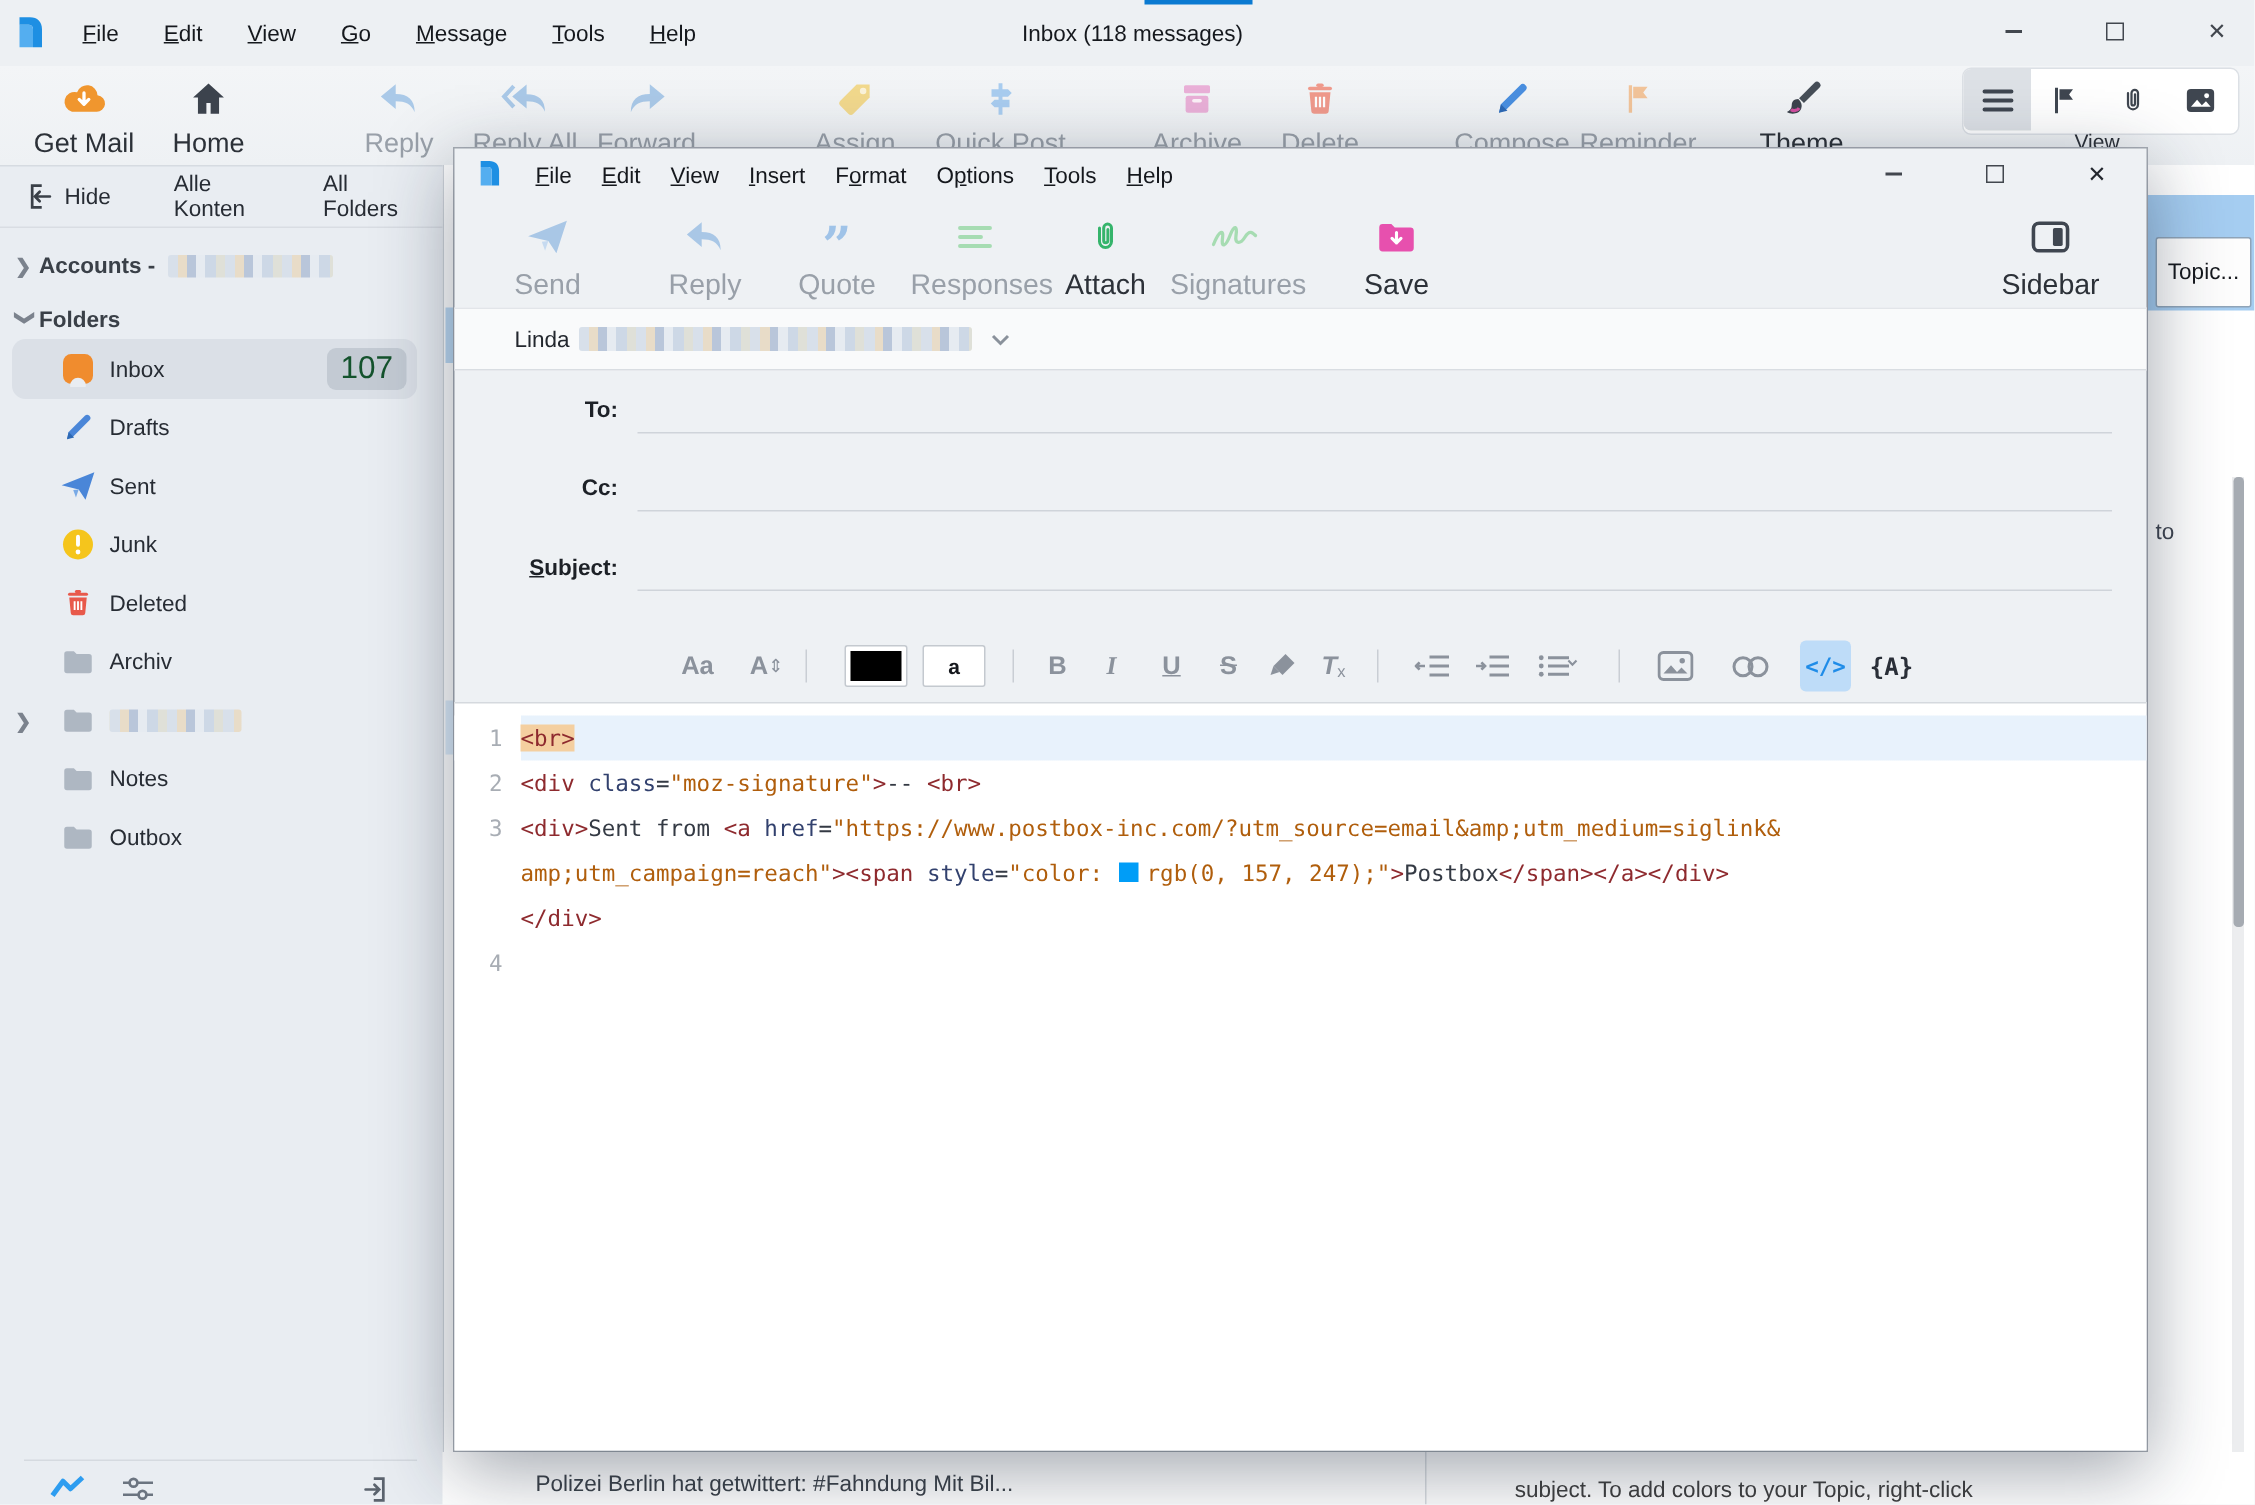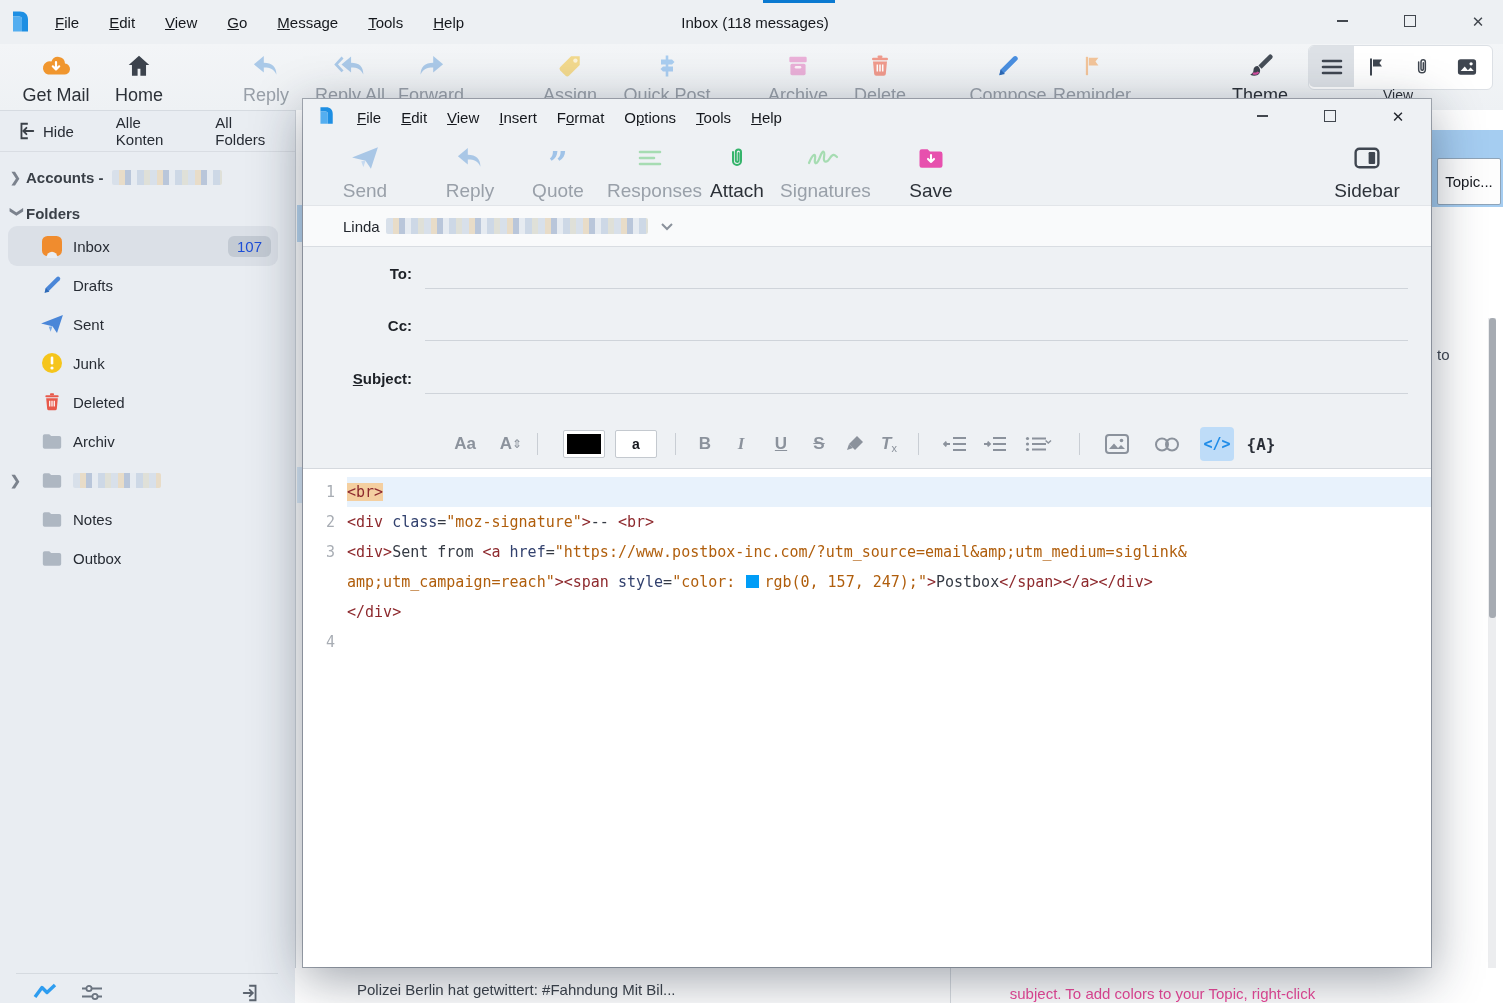--- a/index.html
+++ b/index.html
@@ -29,37 +29,37 @@
   .vg-btn.pressed{background:#dde1e6;border-radius:5px 0 0 5px}
   
   #sidebar{left:0;top:110px;width:295px;height:893px;background:#e9edf2;border-top:1px solid #d6dbe1}
   #sb-head{left:0;top:0;width:295px;height:40px;border-bottom:1px solid #d9dde3;display:flex;align-items:center;font-size:15px;color:#272c34}
   .sb-head-btn{display:flex;align-items:center;gap:7px;padding:0 10px}
   .sb-row{position:absolute;left:0;width:295px;height:36px;display:flex;align-items:center;font-size:15px;color:#272c34}
   .sb-ic{width:24px;display:flex;justify-content:center;margin-left:40px;margin-right:9px}
   .chev{font-size:13px;color:#7b828d;width:14px;margin-left:10px;font-weight:bold}
   .sb-sel{position:absolute;left:8px;right:17px;top:-2px;bottom:-2px;background:#dbe0e7;border-radius:9px;z-index:0}
   .sb-row>*{z-index:1}
-  .badge{margin-left:auto;margin-right:24px;background:#c3cad3;border-radius:6px;padding:2px 9px;font-size:15px;color:#1d4ed8}
+  .badge{margin-left:auto;margin-right:24px;background:#c3cad3;border-radius:6px;padding:2px 9px;font-size:21px;color:#14532d}
   .pxl{display:inline-block;height:15px;border-radius:2px;
        background:repeating-linear-gradient(90deg,#d8e0ea 0 7px,#e8dcc8 7px 13px,#b9c6da 13px 19px,#e6ebf1 19px 25px,#cdd8e6 25px 32px,#dfe0d8 32px 38px)}
   #sb-foot-line{left:16px;top:862px;width:262px;height:1px;background:#d5dae0}
   .sb-foot-ic{top:872px;position:absolute}
   
   #msg-area{left:295px;top:110px;width:1208px;height:858px;background:#fff;border-left:1px solid #cfd4da}
   .sel-sliver{position:absolute;left:1px;width:8px}
   #right-band{left:1432px;top:130px;width:71px;height:77px;background:#a5cdf1}
   #more-btn{left:1437px;top:158px;width:62px;height:45px;background:#fdfdfd;border:1px solid #8fa4b8;border-radius:2px;font-size:15px;color:#15181d;display:flex;align-items:center;justify-content:center}
   #to-text{left:1437px;top:346px;font-size:15px;color:#3f4550}
   #scroll-track{left:1488px;top:318px;width:8px;height:650px;background:#ecedef}
   #scroll-thumb{left:1489px;top:318px;width:7px;height:300px;background:#a6abb2;border-radius:3px}
   #bottom-strip{left:295px;top:968px;width:1208px;height:35px;background:#fff}
   #bottom-left-text{left:62px;top:13px;font-size:15px;color:#3c424a;white-space:nowrap}
   #bottom-div{left:655px;top:0;width:1px;height:35px;background:#d8dce0}
-  #bottom-right-text{left:660px;top:17px;width:415px;text-align:center;font-size:15px;color:#ec4899;white-space:nowrap}
+  #bottom-right-text{left:660px;top:17px;width:415px;text-align:center;font-size:15px;color:#404040;white-space:nowrap}
   
   #compose{left:303px;top:99px;width:1128px;height:868px;background:#eef1f4;z-index:5;
            box-shadow:0 12px 48px rgba(25,35,55,.42),0 0 0 1px #a9aeb6}
   #c-titlebar{left:0;top:0;width:100%;height:36px;display:flex;align-items:center}
   #c-menus{display:flex;align-items:center;margin-left:44px}
   #c-menus .menu-item{padding:3px 10px}
   .c-ctl{top:3px;width:40px;height:28px;display:flex;align-items:center;justify-content:center}
   
   #c-toolbar{left:0;top:36px;width:100%;height:70px}
   .c-tb-item{position:absolute;top:6px;width:86px;text-align:center}
@@ -222,21 +222,21 @@
   </div>
   <div class="tb-item" style="left:1052px">
     <div class="ic">
       <svg width="22" height="26" viewBox="0 0 24 24">
           <path d="M6.5 2v20" stroke="#f2c49a" stroke-width="2.4"></path>
           <path d="M8.5 3h10.5l-3.2 4.2 3.2 4.3H8.5z" fill="#f2c49a"></path>
         </svg>
     </div>
     <div class="lb lb-gray">Reminder</div>
   </div>
-  <div class="tb-item" style="left:1220px">
+  <div class="tb-item" style="left:1161px">
     <div class="ic">
       <svg width="26" height="26" viewBox="0 0 24 24">
           <path d="M20 2l-9.5 9.5 3 3L23 5a2.1 2.1 0 0 0-3-3z" fill="#464e58"></path>
           <path d="M10 12c-2.8 0-4 1.8-4 3.8 0 2-1 3.2-3 4.2 3 2 7.8 1 8.8-2 .8-2.3.2-4-1.8-6z" fill="#3c434d"></path>
           <path d="M5.5 18.5c1.5 1 4 .8 5-1" stroke="#d24fa0" stroke-width="2" fill="none"></path>
         </svg>
     </div>
     <div class="lb lb-dark">Theme</div>
   </div>
   <div class="abs" id="view-group">

